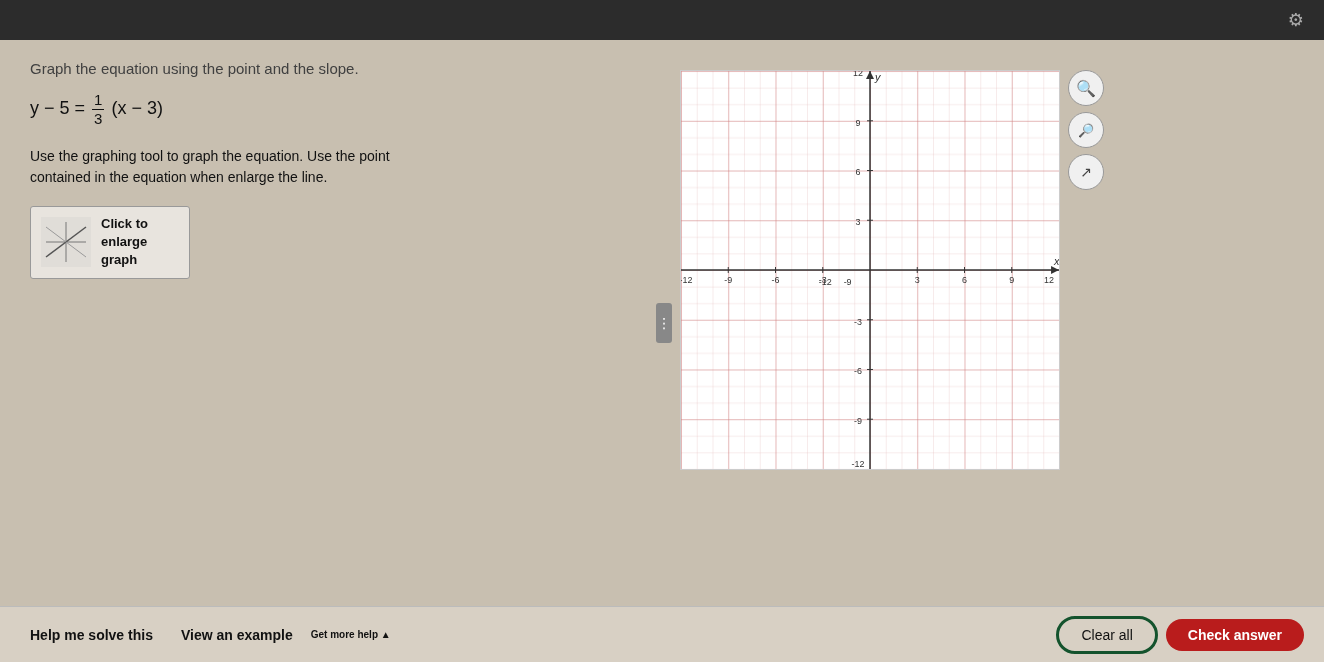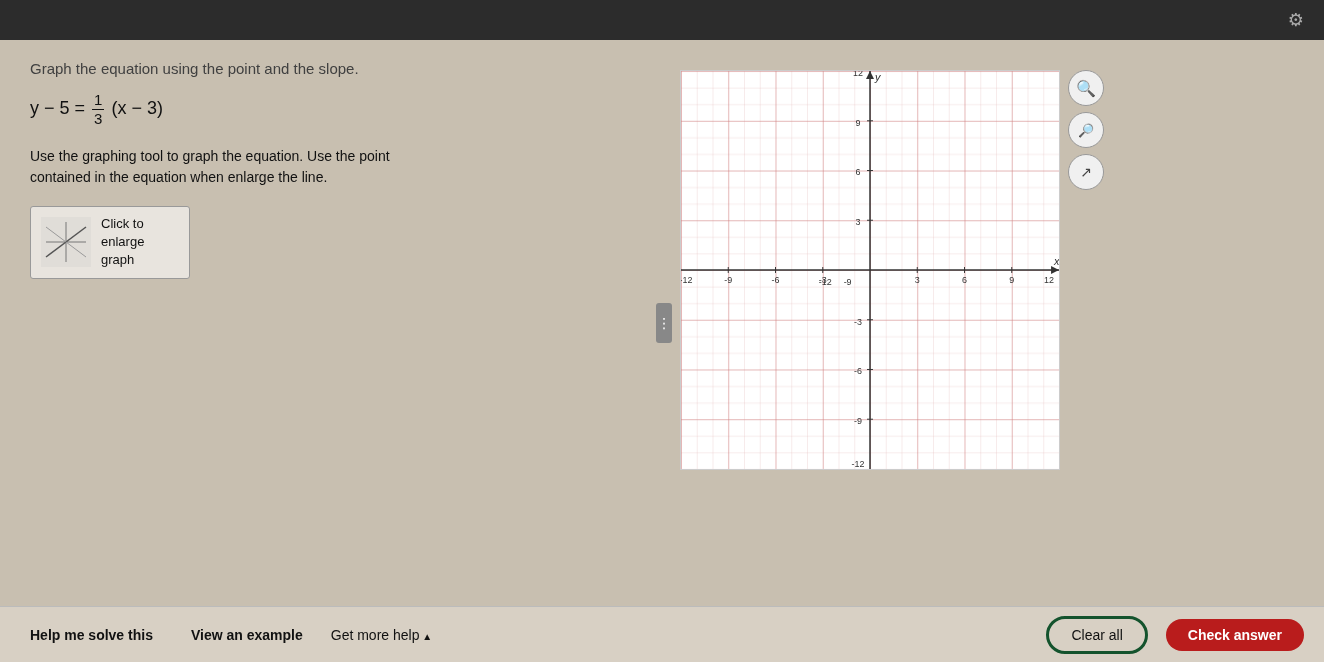--- a/index.html
+++ b/index.html
@@ -87,20 +87,21 @@
 
     .enlarge-box {
       display: flex;
       align-items: center;
       border: 1px solid #999;
       border-radius: 3px;
       background: #e8e4de;
       width: 160px;
       padding: 8px 10px;
       cursor: pointer;
+      font-weight: bold;
     }
 
     .enlarge-icon {
       width: 50px;
       height: 50px;
       margin-right: 10px;
       flex-shrink: 0;
     }
 
     .enlarge-text {
@@ -187,21 +188,21 @@
       position: absolute;
       bottom: 0;
       left: 0;
       width: 100%;
       height: 56px;
       background: #d8d0c4;
       border-top: 1px solid #bbb;
       display: flex;
       align-items: center;
       padding: 0 20px;
-      gap: 18px;
+      gap: 8px;
     }
 
     .bottom-link {
       font-size: 14px;
       font-weight: bold;
       color: #111;
       cursor: pointer;
       text-decoration: none;
       padding: 0 10px;
     }
@@ -225,22 +226,22 @@
       border-radius: 20px;
       background: #b91c1c;
       padding: 8px 22px;
       font-size: 14px;
       cursor: pointer;
       color: #fff;
       font-weight: bold;
     }
 
     .get-more-help {
-      font-size: 14px;
-      font-weight: normal;
+      font-size: 10px;
+      font-weight: bold;
       color: #111;
       cursor: pointer;
     }
 
     .get-more-help::after {
       content: ' ▲';
       font-size: 10px;
     }
   </style>
 </head>

